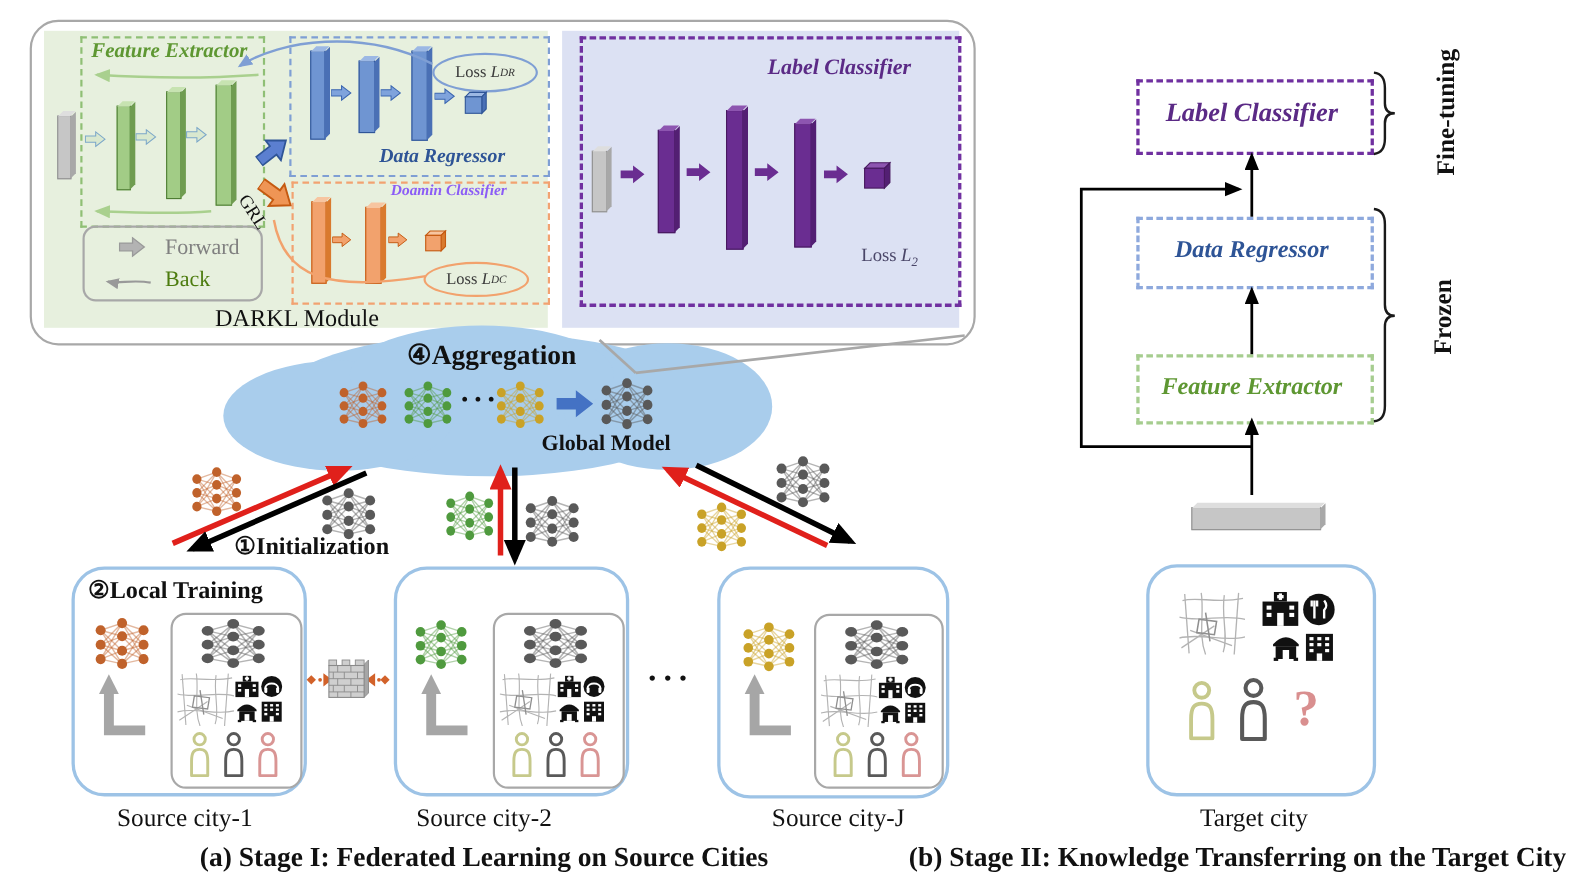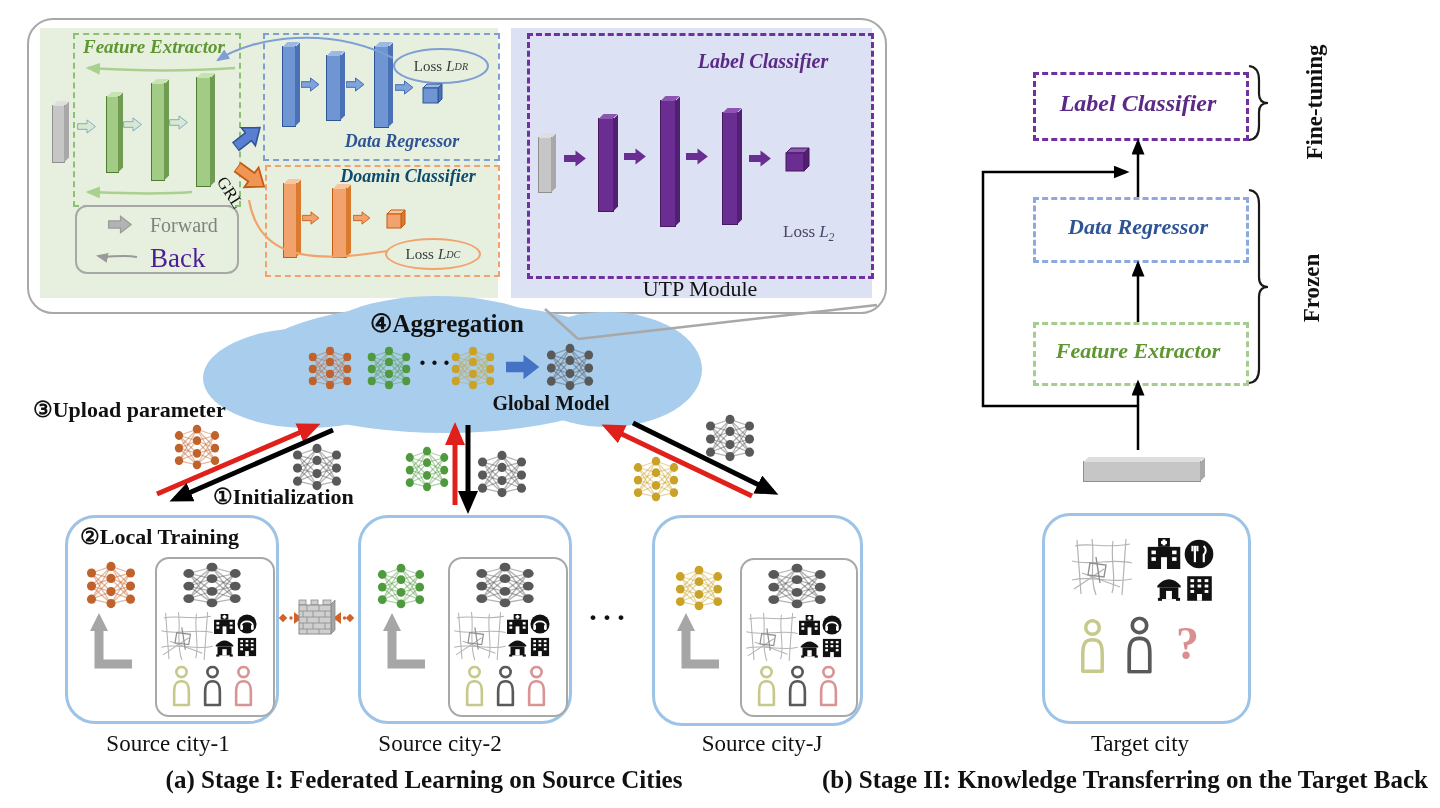--- a/index.html
+++ b/index.html
@@ -145,46 +145,46 @@
   <div class="bar blue" style="left:326px;top:55px;width:15px;height:66px;"></div>
   <div class="bar blue" style="left:374px;top:46px;width:15px;height:82px;"></div>
   <div class="abs t mod center" style="left: 332px; top: 131px; width: 140px; font-size: 18px; color: rgb(46, 84, 150);">Data Regressor</div>
   <div class="abs ebox" style="left:393px;top:48px;width:92px;height:32px;border:2px solid #7f9fd4;">
     <span class="pref">Loss</span>
       <i class="lv">L</i>
       <sub>DR</sub>
   </div>
 
   <div class="abs dashbox" style="left:265px;top:165px;width:231px;height:108px;border-width:2.5px;border-color:#f2a271;"></div>
-  <div class="abs t mod center" style="left: 328px; top: 166px; width: 160px; font-size: 18px; color: #0c4a6e;">Doamin Classifier</div>
+  <div class="abs t mod center" style="left: 328px; top: 166px; width: 160px; font-size: 14px; color: #8b5cf6;">Doamin Classifier</div>
   <div class="bar orange" style="left:283px;top:183px;width:14px;height:75px;"></div>
   <div class="bar orange" style="left:332px;top:188px;width:15px;height:70px;"></div>
   <div class="abs ebox" style="left:385px;top:238px;width:92px;height:28px;border:2px solid #f2a26d;">
     <span class="pref">Loss</span>
       <i class="lv">L</i>
       <sub>DC</sub>
   </div>
 
   <div class="abs t" style="left:213px;top:183px;font-size:17px;transform:rotate(57deg);">GRL</div>
 
   <div class="abs legendbox" style="left:75px;top:205px;width:160px;height:65px;"></div>
   <div class="abs t" style="left:150px;top:214px;font-size:20px;color:#808080;">Forward</div>
-  <div class="abs t" style="left:150px;top:243px;font-size:27px;color:#4c1d95;">Back</div>
-
+  <div class="abs t" style="left:150px;top:243px;font-size:20px;color:#4d7c0f;">Back</div>
+
+  <div class="abs t center" style="left:170px;top:276px;width:200px;font-size:22px;">DARKL Module</div>
 
   <div class="abs dashbox" style="left:527px;top:33px;width:341px;height:240px;border-width:3px;border-color:#7030a0;"></div>
   <div class="abs t mod center" style="left: 663px; top: 50px; width: 200px; font-size: 20px; color: rgb(91, 42, 134);">Label Classifier</div>
   <div class="bar gray" style="left:538px;top:137px;width:14px;height:56px;"></div>
   <div class="bar purple" style="left:598px;top:118px;width:16px;height:94px;"></div>
   <div class="bar purple" style="left:660px;top:100px;width:16px;height:127px;"></div>
   <div class="bar purple" style="left:722px;top:112px;width:16px;height:113px;"></div>
   <div class="abs t" style="left:783px;top:182px;font-size:17px;color:#4a4668;margin-top:40px;">
     <span class="pref">Loss</span><i class="lv">L</i><sub>2</sub>
   </div>
-  <div class="abs t center" style="left:600px;top:276px;width:200px;font-size:22px;">UTP Module</div>
 
   <div class="cloud-e" style="left:245px;top:303px;width:400px;height:130px;"></div>
   <div class="cloud-e" style="left:203px;top:328px;width:210px;height:100px;"></div>
   <div class="cloud-e" style="left:512px;top:312px;width:190px;height:115px;"></div>
   <div class="cloud-e" style="left:318px;top:296px;width:240px;height:90px;"></div>
 
   <div class="abs t bold center" style="left:332px;top:310px;width:230px;font-size:25px;">④Aggregation</div>
   <div class="abs t bold" style="left:418px;top:348px;font-size:27px;letter-spacing:3px;">···</div>
   <div class="abs t bold center" style="left:485px;top:392px;width:132px;font-size:20px;">Global Model</div>
 
@@ -563,21 +563,20 @@
         <circle cx="24" cy="5" r="4.2" fill="#595959"></circle>
         <circle cx="24" cy="16" r="4.2" fill="#595959"></circle>
         <circle cx="24" cy="28" r="4.2" fill="#595959"></circle>
         <circle cx="24" cy="39" r="4.2" fill="#595959"></circle>
         <circle cx="42" cy="11" r="4.2" fill="#595959"></circle>
         <circle cx="42" cy="23" r="4.2" fill="#595959"></circle>
         <circle cx="42" cy="35" r="4.2" fill="#595959"></circle>
       </svg>
     </span>
 
-  <div class="abs t bold" style="left:33px;top:397px;font-size:22px;">③Upload parameter</div>
   <div class="abs t bold" style="left:213px;top:484px;font-size:22px;">①Initialization</div>
 
   <div class="abs citybox" style="left:65px;top:515px;width:208px;height:203px;"></div>
   <div class="abs citybox" style="left:358px;top:515px;width:208px;height:203px;"></div>
   <div class="abs citybox" style="left:652px;top:515px;width:205px;height:205px;"></div>
 
   <div class="abs t bold" style="left:80px;top:524px;font-size:22px;">②Local Training</div>
 
   <span class="net" style="left:85px;top:561px;width:52px;height:48px;">
       <svg viewBox="0 0 48 44" width="100%" height="100%" preserveAspectRatio="none">
@@ -923,22 +922,22 @@
     </svg>
   <span class="person" style="left: 1076px; top: 613px; width: 33px; height: 66px; color: rgb(198, 201, 139);"><svg width="100%" height="100%" viewBox="0 0 34 56">
         <use href="#sym-person"></use>
       </svg></span>
   <span class="person" style="left: 1122px; top: 611px; width: 35px; height: 68px; color: rgb(89, 89, 89);"><svg width="100%" height="100%" viewBox="0 0 34 56">
         <use href="#sym-person"></use>
       </svg></span>
   <div class="abs t qmark" style="left: 1176px; top: 618px; color: rgb(217, 143, 143);">?</div>
   <div class="abs t center" style="left:1060px;top:731px;width:160px;font-size:23px;">Target city</div>
 
-  <div class="abs t bold center" style="left:124px;top:766px;width:600px;font-size:25px;">(a) Stage I: Federated Learning on Source Cities</div>
-  <div class="abs t bold center" style="left:810px;top:766px;width:630px;font-size:25px;">(b) Stage II: Knowledge Transferring on the Target Back</div>
+  <div class="abs t bold center" style="left:140px;top:766px;width:600px;font-size:25px;">(a) Stage I: Federated Learning on Source Cities</div>
+  <div class="abs t bold center" style="left:810px;top:766px;width:630px;font-size:25px;">(b) Stage II: Knowledge Transferring on the Target City</div>
 
 
   <svg id="overlay" width="1440" height="808">
     <defs>
       <marker id="mred" markerWidth="5" markerHeight="5" refX="3.4" refY="2" orient="auto">
           <path d="M0,0 L4.6,2 L0,4 Z" fill="#e0201b"></path>
         </marker>
       <marker id="mblk" markerWidth="5" markerHeight="5" refX="3.4" refY="2" orient="auto">
           <path d="M0,0 L4.6,2 L0,4 Z" fill="#000"></path>
         </marker>

